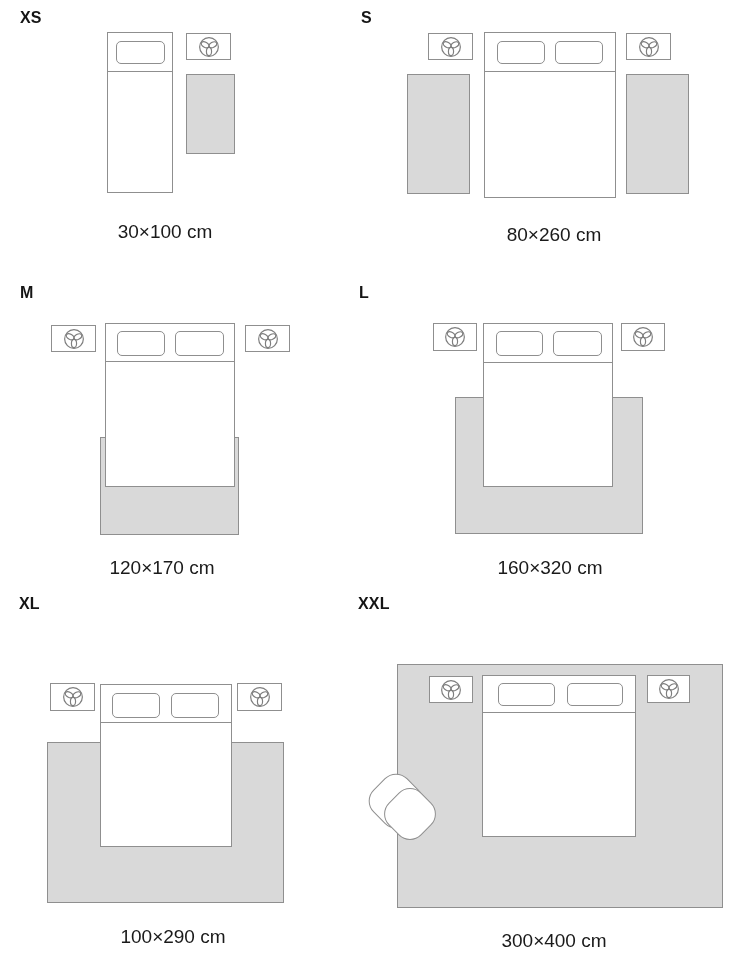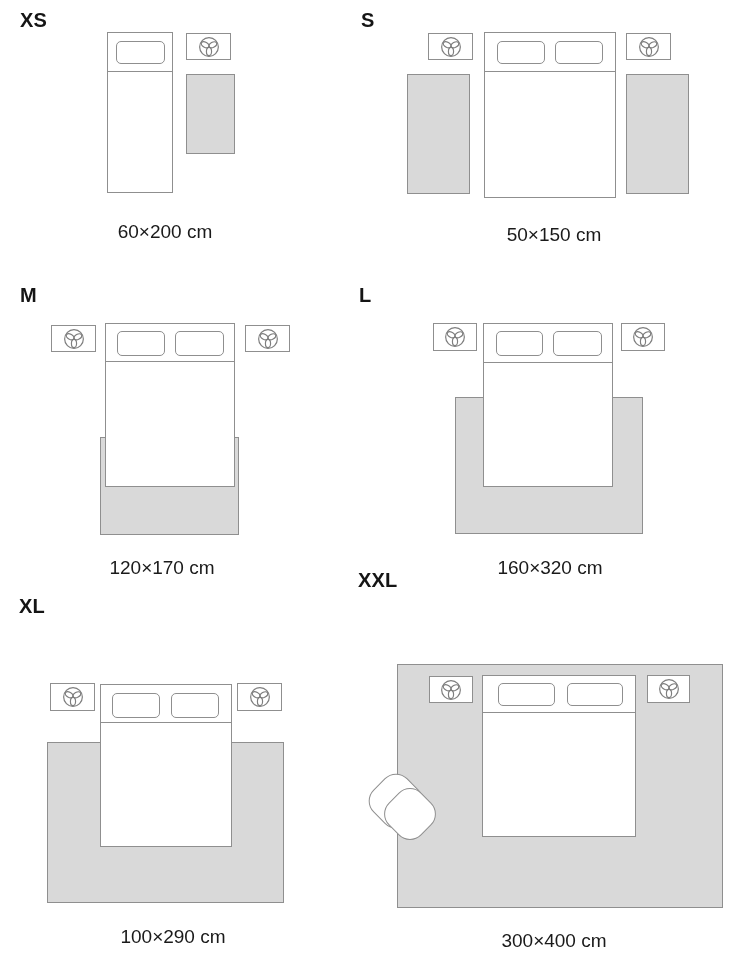--- a/index.html
+++ b/index.html
@@ -2,21 +2,21 @@
 <html><head>
 <meta charset="utf-8">
 <style>
   html,body{margin:0;padding:0;background:#ffffff;}
   .canvas{
     position:relative;width:740px;height:960px;background:#ffffff;
     font-family:"Liberation Sans", sans-serif;overflow:hidden;
   }
   .panel{position:static;}
   .size-label{
-    position:absolute;font-size:20px;font-weight:700;color:#151515;
+    position:absolute;font-size:16px;font-weight:700;color:#151515;
     letter-spacing:.2px;line-height:1.1;
   }
   .dim-label{
     position:absolute;width:170px;text-align:center;font-size:19px;
     color:#1a1a1a;line-height:1.2;
   }
   .rug{position:absolute;background:#d9d9d9;border:1.5px solid #8f8f8f;box-sizing:border-box;}
   .bed{position:absolute;background:#ffffff;border:1.5px solid #8f8f8f;box-sizing:border-box;}
   .bed-head{position:absolute;left:0;right:0;top:0;border-bottom:1.5px solid #8f8f8f;}
   .pillow{
@@ -60,21 +60,21 @@
     </div>
 
     <div class="nightstand" style="left:186px;top:33px;width:45px;height:27px">
       <svg width="22" height="22">
           <use href="#plant"></use>
         </svg>
     </div>
 
     <div class="rug" style="left:186px;top:74px;width:49px;height:80px"></div>
 
-    <div class="dim-label" style="left:80px;top:221px">60×200 cm</div>
+    <div class="dim-label" style="left:80px;top:221px">30×100 cm</div>
   </div>
 
   <div class="panel">
     <div class="size-label" style="left:361px;top:9px">S</div>
 
     <div class="nightstand" style="left:428px;top:33px;width:45px;height:27px">
       <svg width="22" height="22">
           <use href="#plant"></use>
         </svg>
     </div>
@@ -87,21 +87,21 @@
     <div class="rug" style="left:407px;top:74px;width:63px;height:120px"></div>
     <div class="rug" style="left:626px;top:74px;width:63px;height:120px"></div>
 
     <div class="bed" style="left:484px;top:32px;width:132px;height:166px">
       <div class="bed-head" style="height:38px">
         <div class="pillow" style="left:12px;top:8px;width:48px;height:23px"></div>
         <div class="pillow" style="left:70px;top:8px;width:48px;height:23px"></div>
       </div>
     </div>
 
-    <div class="dim-label" style="left:469px;top:224px">50×150 cm</div>
+    <div class="dim-label" style="left:469px;top:224px">80×260 cm</div>
   </div>
 
   <div class="panel">
     <div class="size-label" style="left:20px;top:284px">M</div>
 
     <div class="nightstand" style="left:51px;top:325px;width:45px;height:27px">
       <svg width="22" height="22">
           <use href="#plant"></use>
         </svg>
     </div>
@@ -169,21 +169,21 @@
       <div class="bed-head" style="height:37px">
         <div class="pillow" style="left:11px;top:8px;width:48px;height:25px"></div>
         <div class="pillow" style="left:70px;top:8px;width:48px;height:25px"></div>
       </div>
     </div>
 
     <div class="dim-label" style="left:88px;top:926px">100×290 cm</div>
   </div>
 
   <div class="panel">
-    <div class="size-label" style="left:358px;top:569px">XXL</div>
+    <div class="size-label" style="left:358px;top:595px">XXL</div>
 
     <div class="rug" style="left:397px;top:664px;width:326px;height:244px"></div>
 
     <div class="nightstand" style="left:429px;top:676px;width:44px;height:27px">
       <svg width="22" height="22">
           <use href="#plant"></use>
         </svg>
     </div>
     <div class="nightstand" style="left:647px;top:675px;width:43px;height:28px">
       <svg width="22" height="22">

